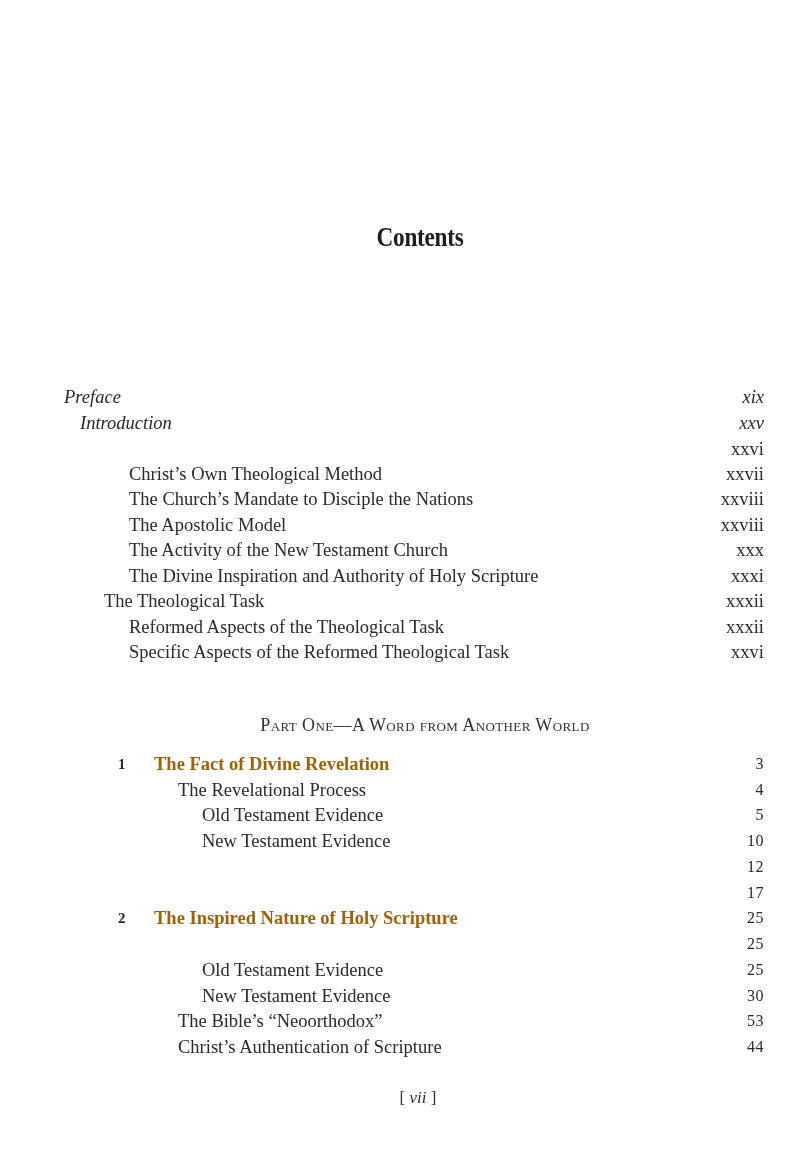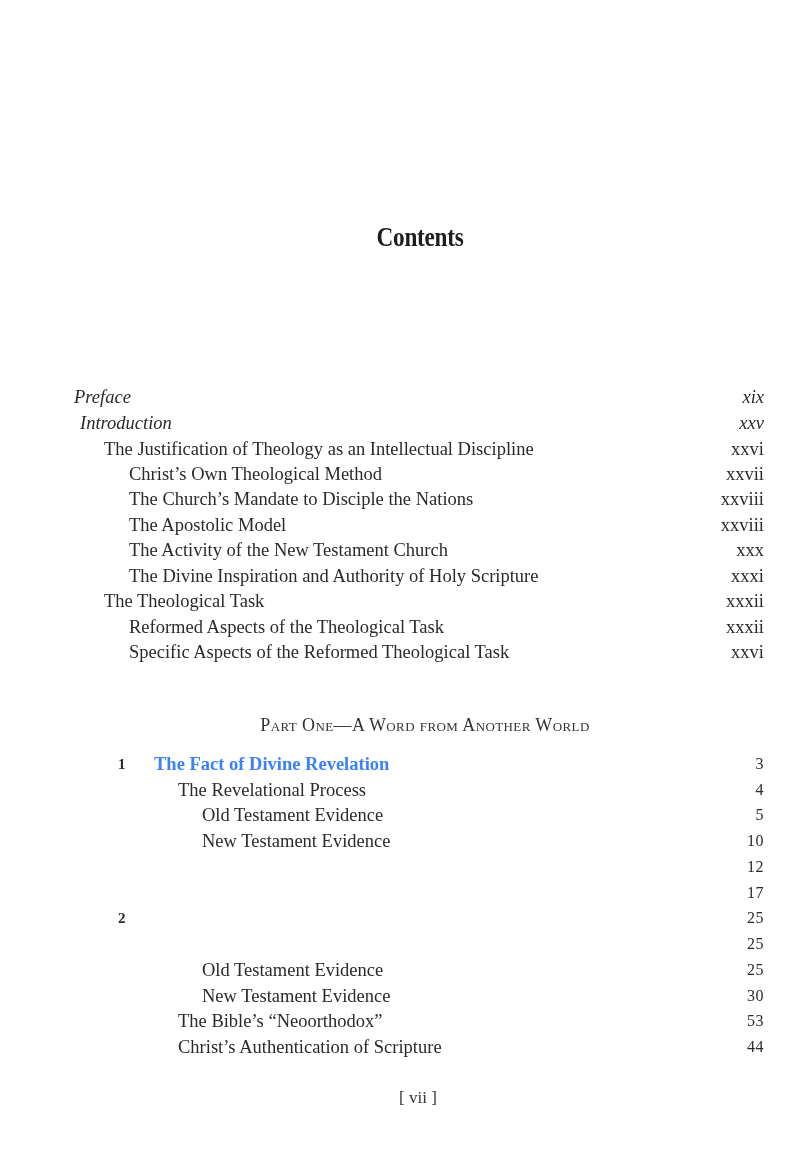--- a/index.html
+++ b/index.html
@@ -41,21 +41,21 @@
       position: absolute;
       white-space: nowrap;
     }
     .toc-row .page {
       position: absolute;
       right: 36px;
       text-align: right;
       white-space: nowrap;
     }
     .italic { font-style: italic; }
-    .bold { font-weight: bold; color: #3b82f6; }
+    .bold { font-weight: bold; color: #a16207; }
     .chapter-num {
       position: absolute;
       left: 118px;
       font-weight: bold;
       font-size: 15px;
       font-variant: small-caps;
     }
     .part-heading {
       position: absolute;
       top: 712px;
@@ -70,39 +70,38 @@
     }
     .folio {
       position: absolute;
       top: 1088px;
       left: 0;
       width: 836px;
       text-align: center;
       font-size: 17px;
       color: #333;
     }
-    .folio .num { }
+    .folio .num { font-style: italic; }
     .oldstyle { font-size: 16px; letter-spacing: 0.5px; }
   </style>
 </head>
 <body>
 
 <div class="page-title">Contents</div>
 
 <div>
   <div class="toc-row" style="top:384px">
-    <span class="label italic" style="left:74px">Preface</span>
+    <span class="label italic" style="left:64px">Preface</span>
     <span class="page italic">xix</span>
   </div>
   <div class="toc-row" style="top:410px">
     <span class="label italic" style="left:80px">Introduction</span>
     <span class="page italic">xxv</span>
   </div>
   <div class="toc-row" style="top:436px">
-    <span class="label" style="left:104px">The Justification of Theology as an Intellectual Discipline</span>
     <span class="page">xxvi</span>
   </div>
   <div class="toc-row" style="top:461px">
     <span class="label" style="left:129px">Christ’s Own Theological Method</span>
     <span class="page">xxvii</span>
   </div>
   <div class="toc-row" style="top:486px">
     <span class="label" style="left:129px">The Church’s Mandate to Disciple the Nations</span>
     <span class="page">xxviii</span>
   </div>
@@ -155,20 +154,21 @@
   </div>
   <div class="toc-row" style="top:854px">
     <span class="page oldstyle">12</span>
   </div>
   <div class="toc-row" style="top:880px">
     <span class="page oldstyle">17</span>
   </div>
 
   <div class="toc-row" style="top:905px">
     <span class="chapter-num">2</span>
+    <span class="label bold" style="left:154px">The Inspired Nature of Holy Scripture</span>
     <span class="page oldstyle">25</span>
   </div>
   <div class="toc-row" style="top:931px">
     <span class="page oldstyle">25</span>
   </div>
   <div class="toc-row" style="top:957px">
     <span class="label" style="left:202px">Old Testament Evidence</span>
     <span class="page oldstyle">25</span>
   </div>
   <div class="toc-row" style="top:983px">

